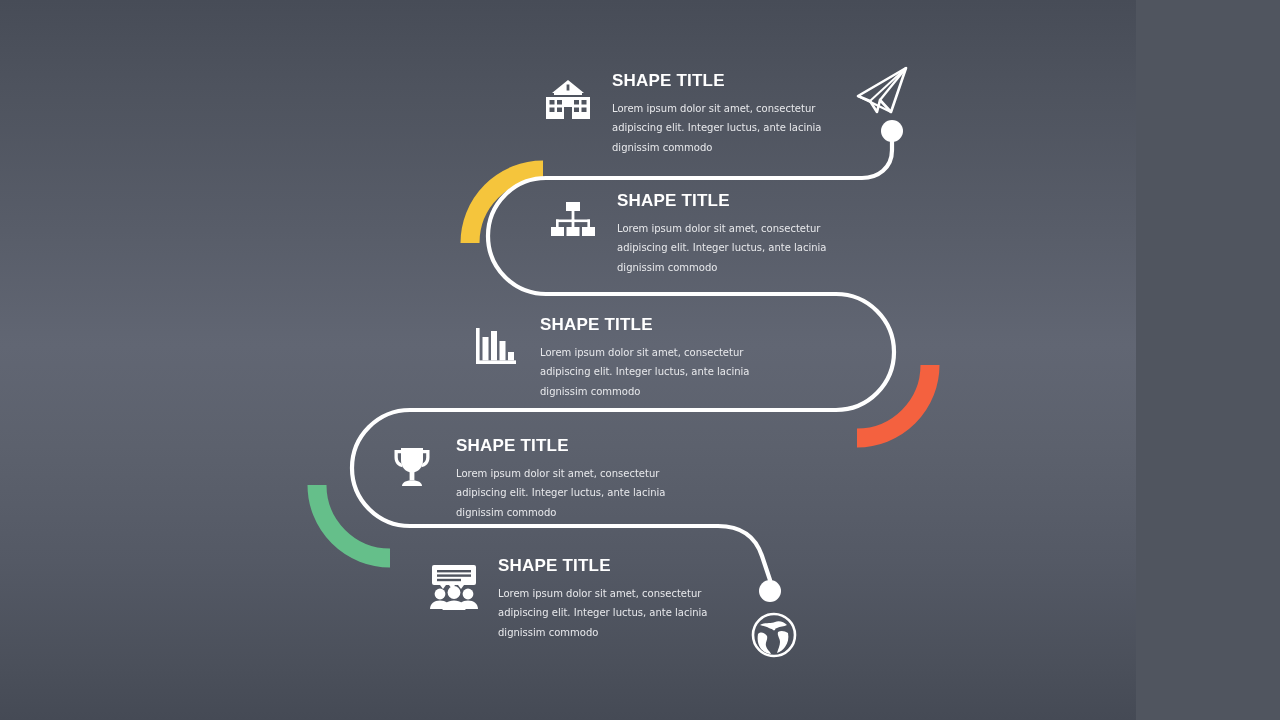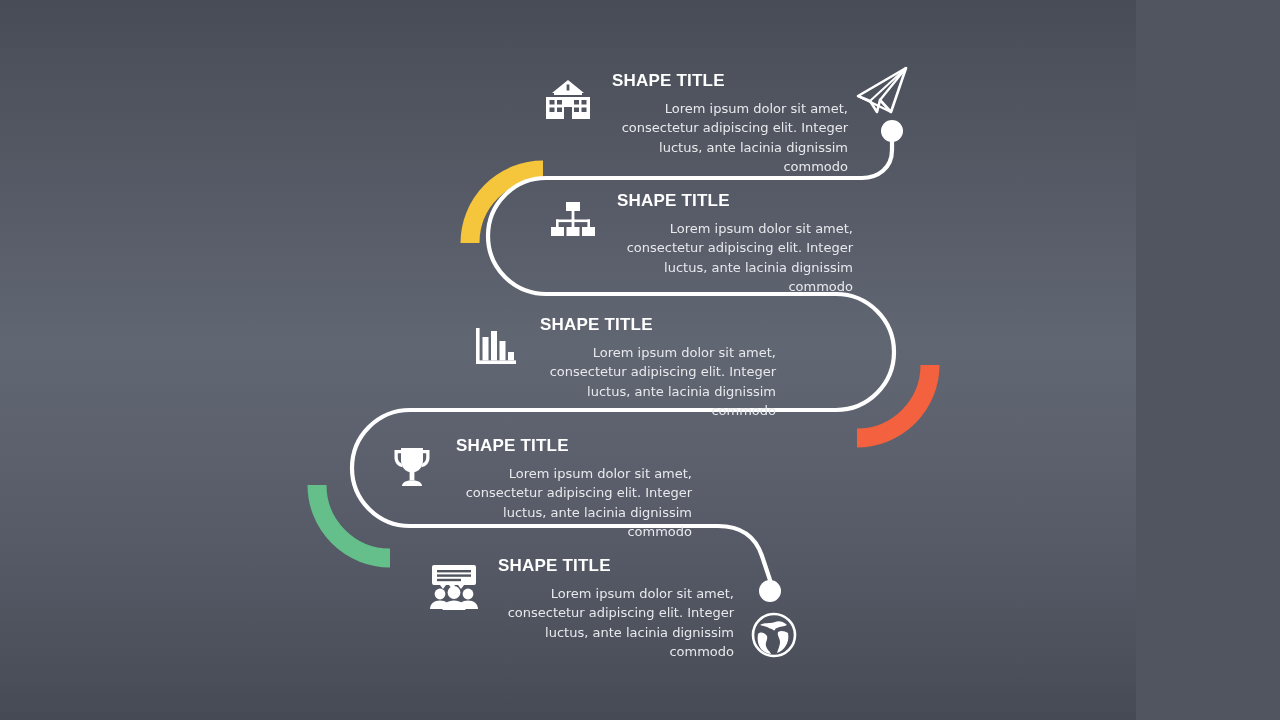--- a/index.html
+++ b/index.html
@@ -53,25 +53,25 @@
     font-size: 17px;
     font-weight: bold;
     letter-spacing: 0.2px;
     line-height: 1;
     margin: 0 0 10px 0;
     white-space: nowrap;
   }
   .step-desc {
     color: #e8e9ec;
     font-family: "DejaVu Sans", sans-serif;
-    font-size: 13px;
+    font-size: 10px;
     line-height: 19.4px;
     margin: 0;
     width: 236px;
-    text-align: right;
+    text-align: left;
   }
 </style>
 </head>
 <body>
 
 <div id="slide">
 
   <svg id="pathLayer" viewBox="0 0 1280 720">
 
     <path d="M 470,243 A 73,73 0 0 1 543,170" fill="none" stroke="#f5c53c" stroke-width="19" stroke-linecap="butt"></path>

